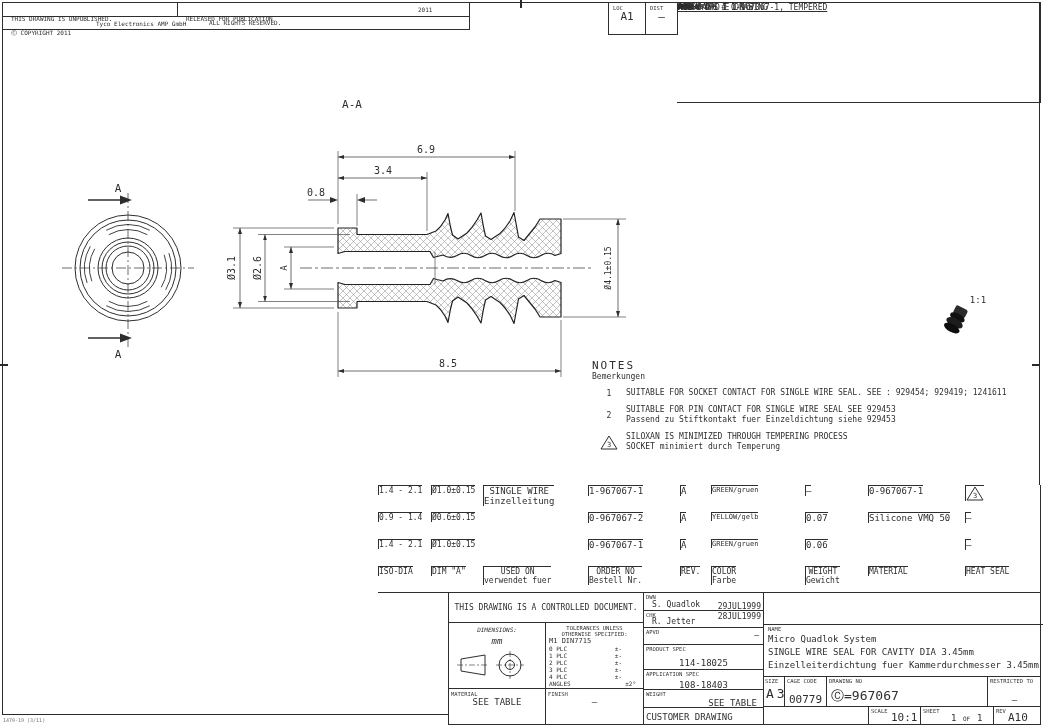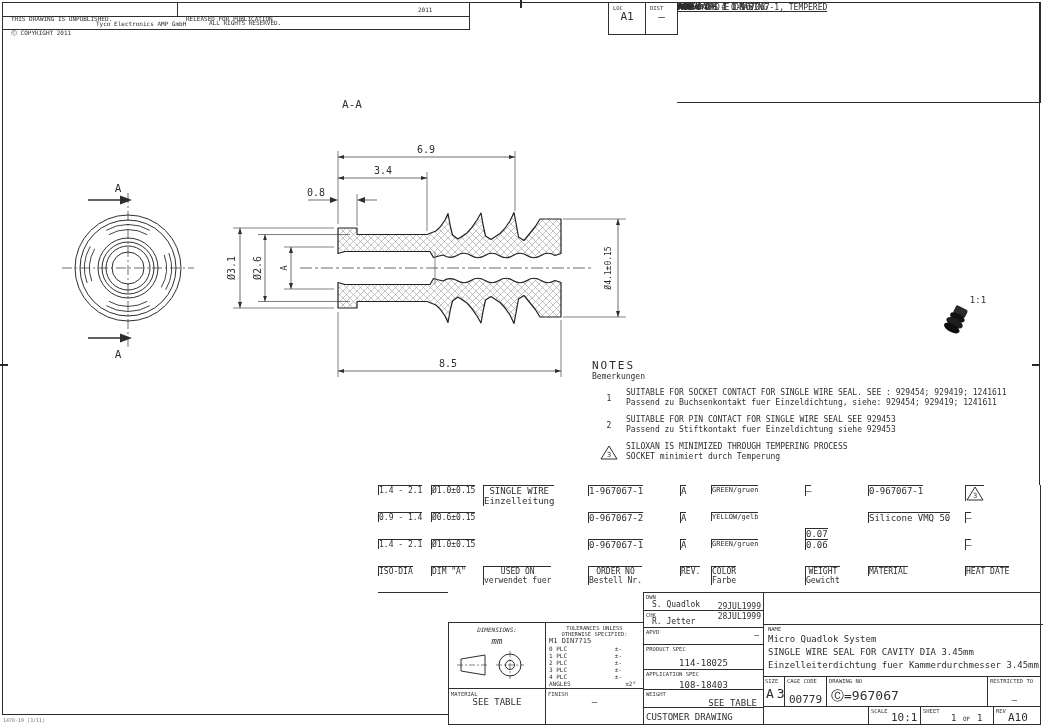--- a/index.html
+++ b/index.html
@@ -205,21 +205,20 @@
     </g>
   </svg>
 
   <div class="abs" style="left:592px;top:345px;width:452px;">
     <div class="t11" style="letter-spacing:2px;margin-top:15px;">NOTES</div>
     <div class="t8">Bemerkungen</div>
     <div class="notes-item">
       <div class="notes-num">1</div>
       <div class="notes-txt">
         <div>SUITABLE FOR SOCKET CONTACT FOR SINGLE WIRE SEAL. SEE : 929454; 929419; 1241611</div>
-        <div>Passend zu Buchsenkontakt fuer Einzeldichtung, siehe: 929454; 929419; 1241611</div>
       </div>
     </div>
     <div class="notes-item">
       <div class="notes-num">2</div>
       <div class="notes-txt">
         <div>SUITABLE FOR PIN CONTACT FOR SINGLE WIRE SEAL SEE 929453</div>
         <div>Passend zu Stiftkontakt fuer Einzeldichtung siehe 929453</div>
       </div>
     </div>
     <div class="notes-item">
@@ -258,21 +257,21 @@
           <text x="9" y="12" font-size="7" text-anchor="middle">3</text>
           </svg>
       </span>
     </div>
 
     <div class="tl t8 ctr" style="grid-column:1;grid-row:2;">0.9 - 1.4</div>
     <div class="tl t8 ctr" style="grid-column:2;grid-row:2;">Ø0.6±0.15</div>
     <div class="tl t9 ctr" style="grid-column:4;grid-row:2;">0-967067-2</div>
     <div class="tl t9 ctr" style="grid-column:5;grid-row:2;">A</div>
     <div class="tl t7 ctr" style="grid-column:6;grid-row:2;">YELLOW/gelb</div>
-    <div class="tl t9 ctr" style="grid-column:7;grid-row:2;margin-top:16px;">0.07</div>
+    <div class="tl t9 ctr" style="grid-column:7;grid-row:2;">0.07</div>
     <div class="tl t9 ctr" style="grid-column:8;grid-row:2/4;">Silicone VMQ 50</div>
     <div class="tl t9 ctr" style="grid-column:9;grid-row:2;">–</div>
 
     <div class="tl t8 ctr" style="grid-column:1;grid-row:3;">1.4 - 2.1</div>
     <div class="tl t8 ctr" style="grid-column:2;grid-row:3;">Ø1.0±0.15</div>
     <div class="tl t9 ctr" style="grid-column:4;grid-row:3;">0-967067-1</div>
     <div class="tl t9 ctr" style="grid-column:5;grid-row:3;">A</div>
     <div class="tl t7 ctr" style="grid-column:6;grid-row:3;">GREEN/gruen</div>
     <div class="tl t9 ctr" style="grid-column:7;grid-row:3;">0.06</div>
     <div class="tl t9 ctr" style="grid-column:9;grid-row:3;">–</div>
@@ -290,25 +289,26 @@
     <div class="tl t8 ctr" style="grid-column:5;grid-row:4;">REV.</div>
     <div class="tl vctr" style="grid-column:6;grid-row:4;">
       <div class="t8">COLOR</div>
       <div class="t8">Farbe</div>
     </div>
     <div class="tl vctr" style="grid-column:7;grid-row:4;">
       <div class="t8">WEIGHT</div>
       <div class="t8">Gewicht</div>
     </div>
     <div class="tl t8 ctr" style="grid-column:8;grid-row:4;">MATERIAL</div>
-    <div class="tl t8 ctr" style="grid-column:9;grid-row:4;">HEAT DATE</div>
+    <div class="tl t8 ctr" style="grid-column:9;grid-row:4;">HEAT SEAL</div>
   </div>
 
   <div class="abs" style="left:448px;top:592px;width:593px;height:133px;border-right:1px solid #2e2e2e;border-bottom:1px solid #2e2e2e;background:#fff;">
 
+    <div class="tl t8 ctr" style="left:0;top:0;width:195px;height:30px;">THIS DRAWING IS A CONTROLLED DOCUMENT.</div>
 
     <div class="tl" style="left:0;top:30px;width:97px;height:66px;font-style:italic;">
       <div class="t6 ctr" style="margin-top:3px;">DIMENSIONS:</div>
       <div class="t9 ctr" style="margin-top:3px;">mm</div>
       <svg width="80" height="32" viewBox="0 0 80 32" style="margin:4px 0 0 6px;">
         <path d="M6,9 L30,5 L30,25 L6,21 Z" fill="none" stroke="#2e2e2e" stroke-width="1"></path>
         <path d="M2,15 L34,15" stroke="#2e2e2e" stroke-width="0.6" stroke-dasharray="6 2 2 2"></path>
         <circle cx="55" cy="15" r="11" fill="none" stroke="#2e2e2e" stroke-width="1"></circle>
         <circle cx="55" cy="15" r="4.5" fill="none" stroke="#2e2e2e" stroke-width="1"></circle>
         <path d="M41,15 L69,15 M55,1 L55,29" stroke="#2e2e2e" stroke-width="0.6" stroke-dasharray="6 2 2 2"></path>

